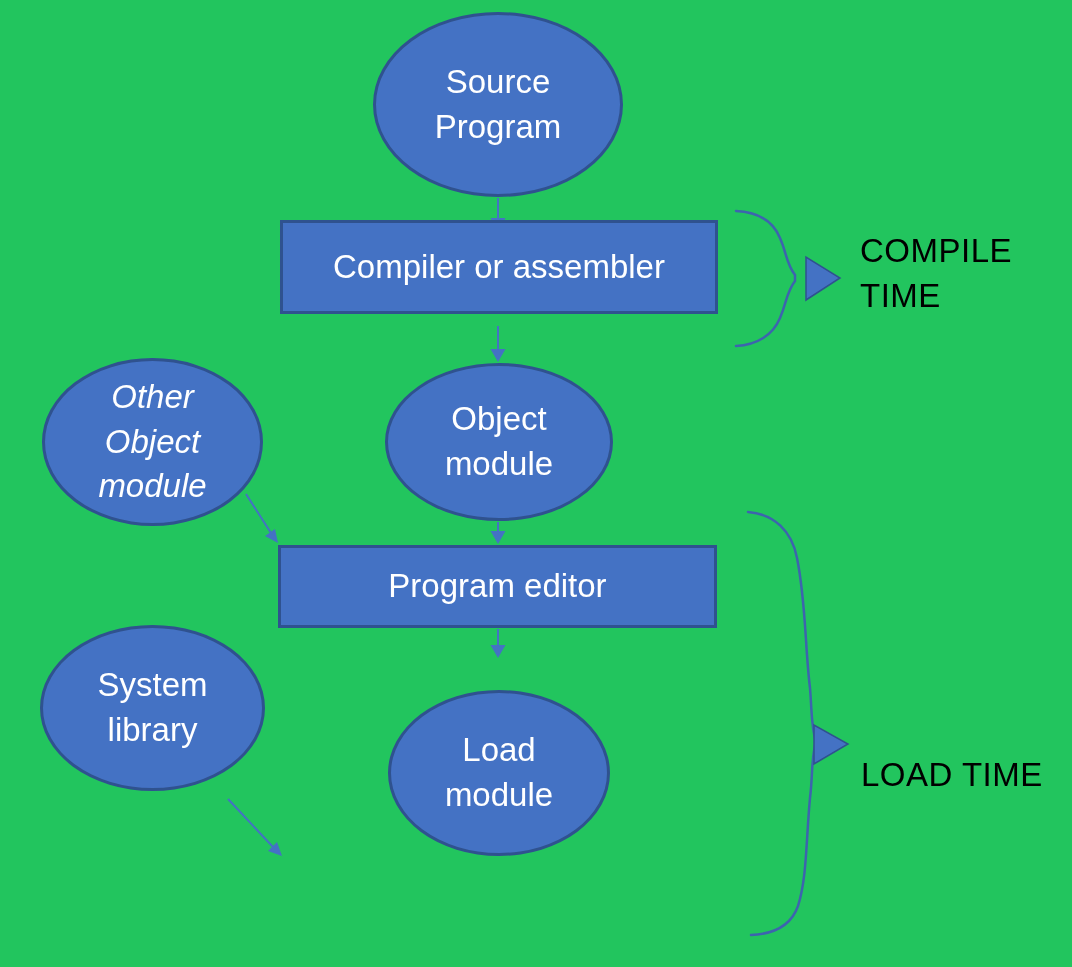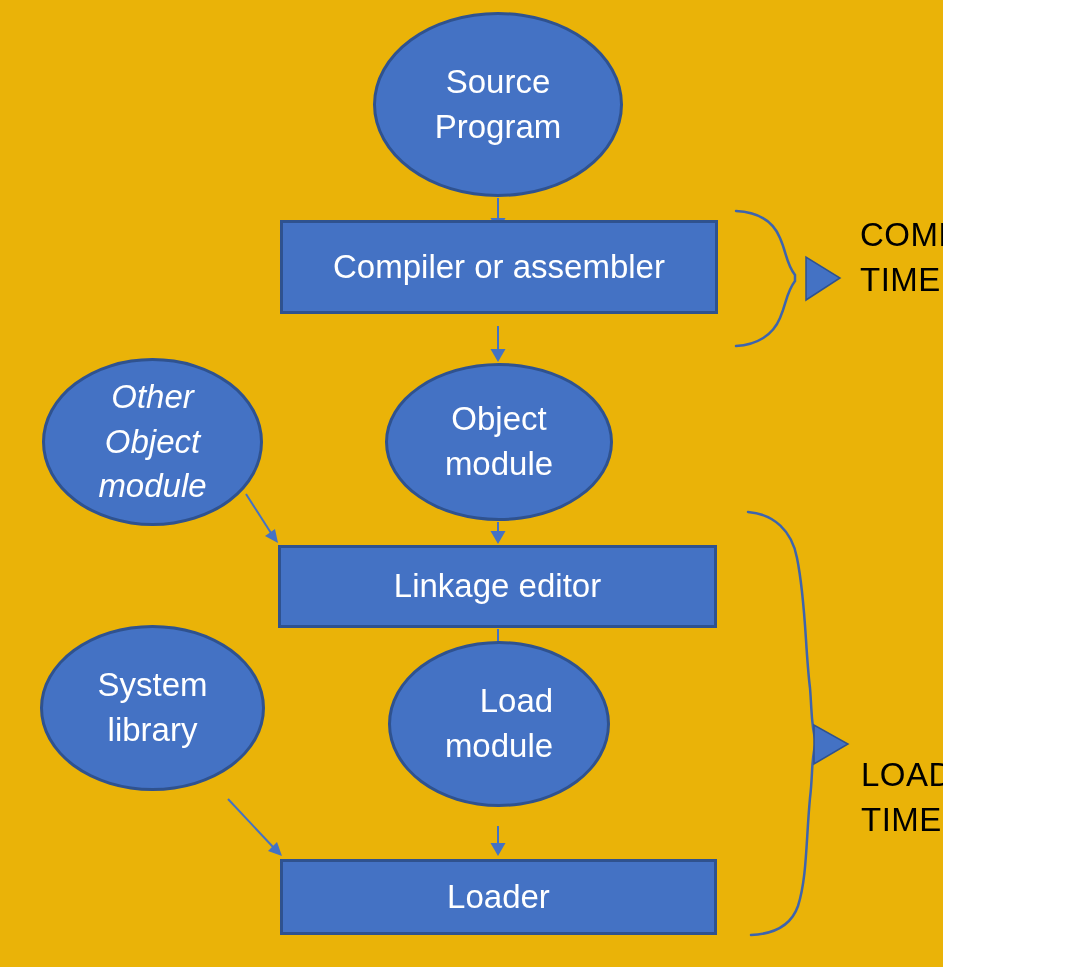--- a/index.html
+++ b/index.html
@@ -1,20 +1,20 @@
 <!DOCTYPE html>
 <html><head>
 <meta charset="utf-8">
 <style>
   html, body { margin: 0; padding: 0; background: #ffffff; }
   .canvas {
     position: relative;
-    width: 943px;
+    width: 1072px;
     height: 967px;
-    background: #eab308;
+    background: #22c55e;
     font-family: "Liberation Sans", sans-serif;
     overflow: hidden;
   }
   svg.connector-layer {
     position: absolute;
     left: 0; top: 0;
     z-index: 1;
   }
   .node {
     position: absolute;
@@ -40,24 +40,24 @@
     line-height: 45px;
     letter-spacing: 0.5px;
     white-space: pre-line;
   }
   
   .n-source   { left: 373px; top: 12px;  width: 250px; height: 185px; }
   .n-compiler { left: 280px; top: 220px; width: 438px; height: 94px;  }
   .n-object   { left: 385px; top: 363px; width: 228px; height: 158px; }
   .n-otherobj { left: 42px;  top: 358px; width: 221px; height: 168px; font-style: italic; }
   .n-linkage  { left: 278px; top: 545px; width: 439px; height: 83px;  }
-  .n-loadmod  { left: 388px; top: 641px; width: 222px; height: 166px; text-align: right; }
+  .n-loadmod  { left: 388px; top: 690px; width: 222px; height: 166px; }
   .n-syslib   { left: 40px;  top: 625px; width: 225px; height: 166px; }
   .n-loader   { left: 280px; top: 859px; width: 437px; height: 76px;  }
-  .a-compile  { left: 860px; top: 212px; }
+  .a-compile  { left: 860px; top: 228px; }
   .a-load     { left: 861px; top: 752px; }
 </style>
 </head>
 <body>
 
 <div class="canvas">
 
   <svg class="connector-layer" width="1072" height="967" viewBox="0 0 1072 967">
 
     <g>
@@ -131,35 +131,32 @@
 module</span>
   </div>
 
   <div class="node ellipse n-otherobj">
     <span>Other
 Object
 module</span>
   </div>
 
   <div class="node n-linkage">
-    <span>Linkage editor</span>
+    <span>Program editor</span>
   </div>
 
   <div class="node ellipse n-loadmod">
     <span>Load
 module</span>
   </div>
 
   <div class="node ellipse n-syslib">
     <span>System
 library</span>
   </div>
 
-  <div class="node n-loader">
-    <span>Loader</span>
-  </div>
 
   <div class="annotation a-compile">COMPILE
 TIME</div>
 
   <div class="annotation a-load">LOAD TIME</div>
 
 </div>
 
 </body></html>

